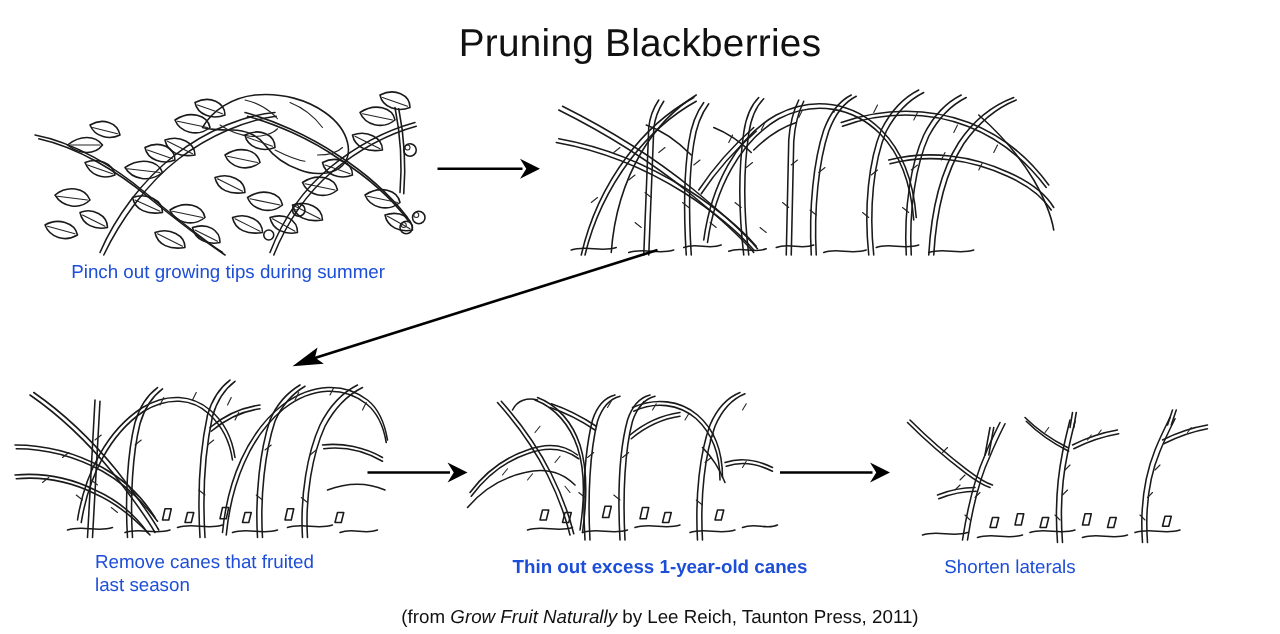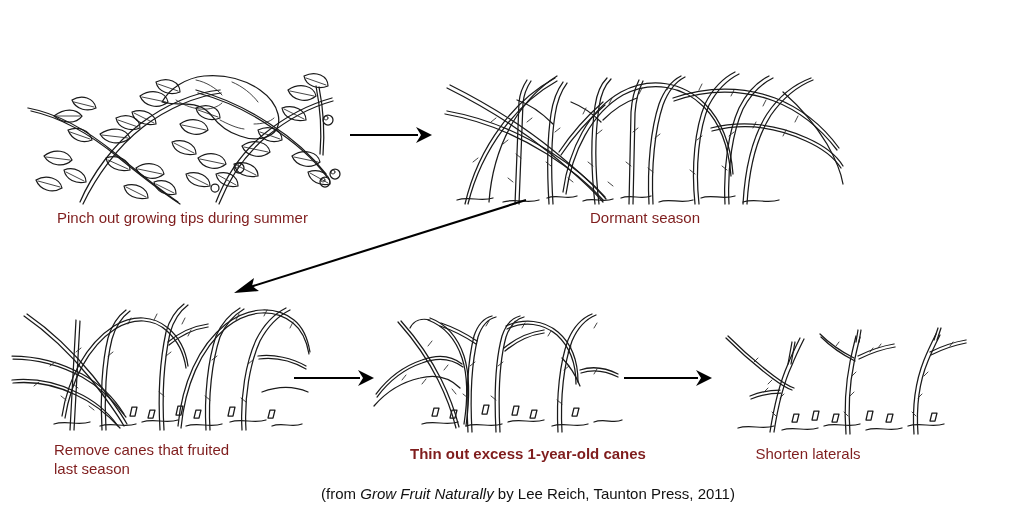--- a/index.html
+++ b/index.html
@@ -32,21 +32,21 @@
     font-size: 31px;
     line-height: 38px;
     letter-spacing: 0.2px;
     color: #111111;
     white-space: nowrap;
   }
 
   .caption {
     font-size: 15px;
     line-height: 19px;
-    color: #7f1d1d;
+    color: #1d4ed8;
     white-space: pre-line;
   }
   .caption.center { text-align: center; }
 
   .credit {
     left: 16px;
     top: 484px;
     width: 1024px;
     text-align: center;
     font-size: 15px;
@@ -76,20 +76,21 @@
     fill: none;
     stroke-linecap: butt;
   }
   .arrow-head { fill: #000000; stroke: none; }
 </style>
 </head>
 <body>
 
 <div id="page">
 
+  <div class="abs title">Pruning Blackberries</div>
 
   <div class="abs" style="left:20px; top:62px;">
     <svg width="330" height="145" viewBox="0 0 330 145" aria-hidden="true">
       <g>
 
         <path class="ink" d="M8 46 C40 52 72 72 96 92 C118 110 140 128 158 140"></path>
         <path class="ink" d="M11 49 C43 56 75 76 99 96 C120 113 142 130 160 142"></path>
         <path class="ink" d="M60 140 C72 112 94 82 120 62 C146 42 176 30 200 28"></path>
         <path class="ink" d="M63 142 C76 115 97 85 123 65 C148 46 177 34 201 31"></path>
         <path class="ink" d="M176 28 C198 34 226 46 250 62 C272 76 292 94 306 112"></path>
@@ -303,21 +304,20 @@
           <path d="M140 139 C150 135 160 141 170 137"></path>
           <path d="M178 136 C188 132 198 138 208 134"></path>
           <path d="M216 140 C226 136 238 142 250 138"></path>
           <path d="M258 136 C268 132 280 138 292 134"></path>
           <path d="M300 140 C312 136 324 142 336 138"></path>
         </g>
       </g>
     </svg>
   </div>
 
-  <div class="abs caption center" style="left:500px; top:208px; width:290px;">Dormant season</div>
 
   <div class="abs" style="left:232px; top:196px;">
     <svg width="300" height="100" viewBox="0 0 300 100" aria-hidden="true">
       <line class="arrow-line" x1="294" y1="4" x2="18" y2="91"></line>
       <path class="arrow-head" d="M22 82 L2 97 L27 95 L20 90 Z"></path>
     </svg>
   </div>
 
   <div class="abs" style="left:10px; top:296px;">
     <svg width="300" height="138" viewBox="0 0 300 138" aria-hidden="true">
@@ -393,21 +393,21 @@
           <path d="M138 122 l2 -8 l5 0 l-2 8 Z"></path>
           <path d="M166 119 l2 -9 l5 0 l-2 9 Z"></path>
           <path d="M184 122 l2 -8 l5 0 l-2 8 Z"></path>
           <path d="M218 120 l2 -9 l5 0 l-2 9 Z"></path>
           <path d="M258 122 l2 -8 l5 0 l-2 8 Z"></path>
         </g>
       </g>
     </svg>
   </div>
 
-  <div class="abs caption" style="left:54px; top:440px; width:250px;">Remove canes that fruited
+  <div class="abs caption" style="left:76px; top:440px; width:250px;">Remove canes that fruited
 last season</div>
 
   <div class="abs" style="left:292px; top:366px;">
     <svg width="90" height="24" viewBox="0 0 90 24" aria-hidden="true">
       <line class="arrow-line" x1="2" y1="12" x2="68" y2="12"></line>
       <path class="arrow-head" d="M66 4 L82 12 L66 20 L71 12 Z"></path>
     </svg>
   </div>
 
   <div class="abs" style="left:372px; top:318px;">

